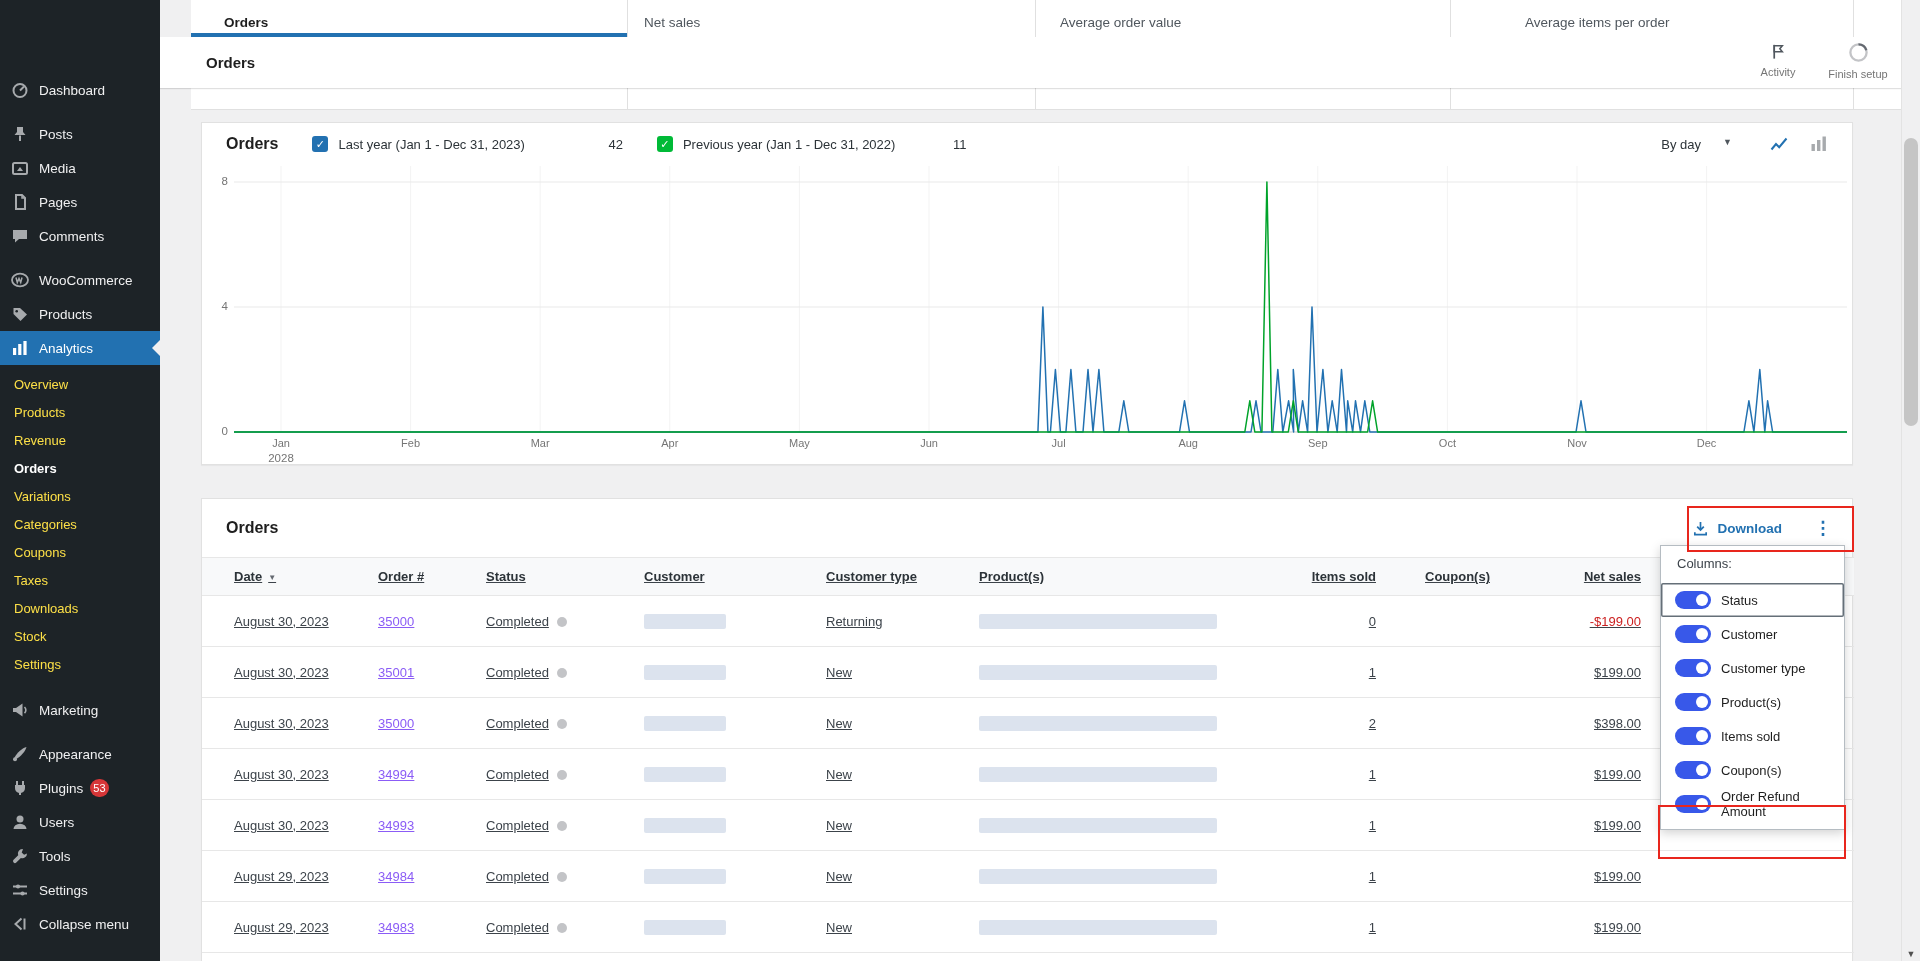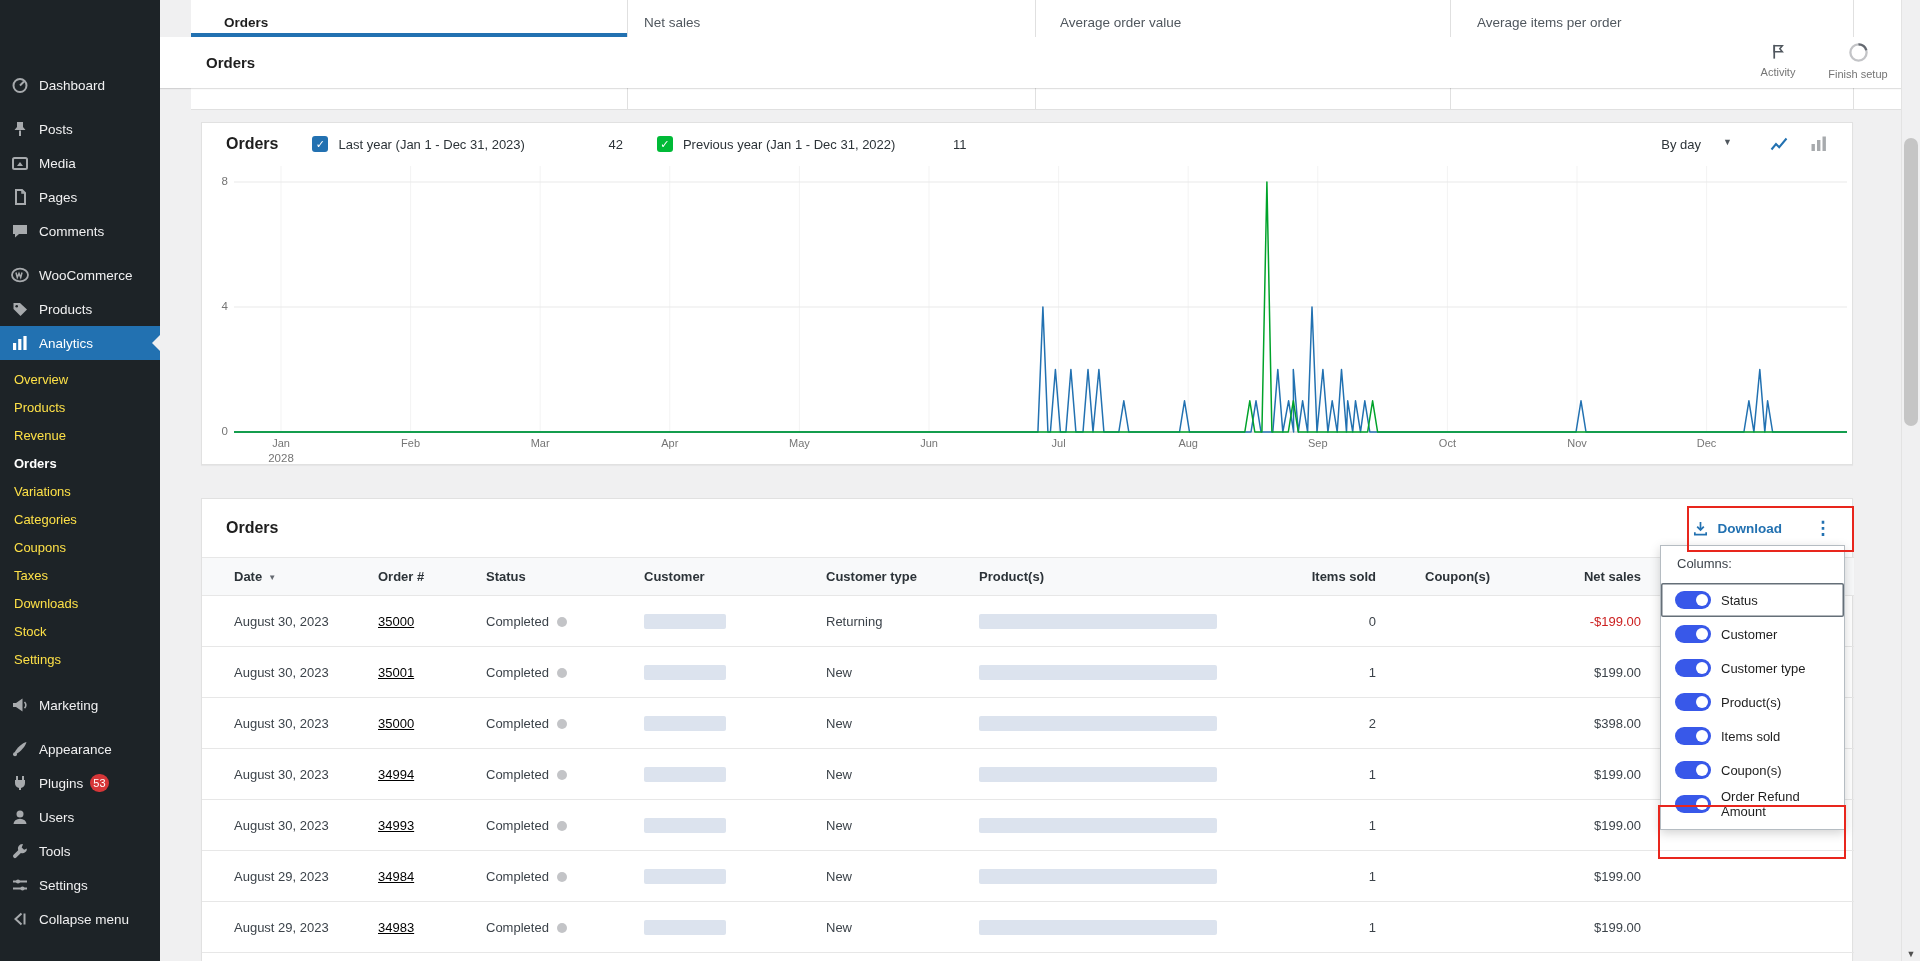--- a/index.html
+++ b/index.html
@@ -1,21 +1,21 @@
 <!DOCTYPE html>
 <html><head>
 <meta charset="utf-8">
 <style>
   * { margin:0; padding:0; box-sizing:border-box; }
   html,body { width:1920px; height:961px; overflow:hidden; }
   body { font-family:"Liberation Sans", sans-serif; background:#f0f0f1; position:relative; font-size:13px; color:#3c434a; }
 
   
   .sidebar { position:absolute; left:0; top:0; width:160px; height:100%; background:#1d2327; z-index:50; }
-  #sidebar-menu { padding-top:68px; }
+  #sidebar-menu { padding-top:52px;margin-top:21px; }
   .menu-item { display:flex; align-items:center; height:34px; padding:0 8px 0 10px; color:#f0f0f1; font-size:13.5px; cursor:pointer; position:relative; }
   .menu-item .mi-icon { width:20px; height:20px; margin-right:9px; color:#a7aaad; display:flex; align-items:center; justify-content:center; flex-shrink:0; }
   .menu-item.active { background:#2271b1; color:#fff; }
   .menu-item.active .mi-icon { color:#fff; }
   .menu-item.active::after { content:""; position:absolute; right:0; top:50%; margin-top:-8px; border:8px solid transparent; border-right-color:#f0f0f1; }
   .menu-sep { height:10px; }
   .menu-sep.small { height:6px; }
   .submenu { padding:6px 0 8px; }
   .submenu-item { display:block; padding:6px 8px 6px 14px; font-size:13px; color:#fde047; cursor:pointer; line-height:16px; }
   .submenu-item.active { color:#fff; font-weight:700; }
@@ -56,26 +56,26 @@
   #chart-svg { position:absolute; left:32px; top:43px; }
   .y-label { position:absolute; left:0; width:26px; text-align:right; font-size:11.5px; color:#757575; }
   .x-label { position:absolute; transform:translateX(-50%); font-size:11px; color:#757575; top:314px; }
   .x-year { position:absolute; transform:translateX(-50%); font-size:11.5px; color:#757575; top:329px; }
 
   
   .table-card { position:absolute; left:41px; top:498px; width:1652px; height:463px; background:#fff; border:1px solid #e1e1e1; border-bottom:none; box-shadow:0 1px 1px rgba(0,0,0,.04); }
   .table-head { display:flex; align-items:center; height:58px; padding:0 18px 0 24px; }
   .download-btn { margin-left:auto; display:flex; align-items:center; gap:9px; color:#2271b1; font-size:13.5px; font-weight:600; cursor:pointer; }
   .ellipsis-btn { margin-left:30px; width:22px; text-align:center; color:#2271b1; font-size:18px; font-weight:700; cursor:pointer; line-height:22px; }
-  table { width:100%; border-collapse:collapse; table-layout:fixed; }
+  table { width:100%; border-collapse:collapse; table-layout:fixed;text-decoration:underline; }
   thead th { height:38px; background:#f8f9fa; border-top:1px solid #e7e7e7; border-bottom:1px solid #e7e7e7; font-size:13px; font-weight:700; color:#2c3338; text-align:left; padding:0; }
   tbody td { height:51px; border-bottom:1px solid #e7e7e7; font-size:13px; color:#3c434a; padding:0; }
   th.num, td.num { text-align:right; }
   th:first-child, td:first-child { padding-left:32px; }
-  .order-link { color:#000000; text-decoration:underline; cursor:pointer; }
+  .order-link { color:#8b5cf6; text-decoration:underline; cursor:pointer; }
   .status-dot { display:inline-block; width:10px; height:10px; border-radius:50%; background:#c3c4c7; margin-left:8px; vertical-align:middle; }
   .redact { display:inline-block; height:15px; border-radius:2px; background:#dce3ee; vertical-align:middle; }
   .redact.customer { width:82px; }
   .redact.product { width:238px; }
   .sort-caret { font-size:8px; color:#646970; margin-left:6px; vertical-align:middle; }
 
   
   .columns-menu { position:absolute; left:1500px; top:545px; width:185px; background:#fff; border:1px solid #b5bcc2; box-shadow:0 3px 10px rgba(0,0,0,.18); z-index:30; padding:10px 0 8px; }
   .cm-title { font-size:13px; color:#3c434a; padding:0 0 12px 16px; }
   .cm-item { display:flex; align-items:center; min-height:34px; padding:2px 10px 2px 14px; gap:10px; cursor:pointer; }
@@ -269,21 +269,21 @@
     </nav>
 </div>
 
 <div class="content">
 
   <div class="strip-top" id="strip-top">
     <div class="tab-underline" id="tab-underline" style="background: rgb(34, 113, 177);"></div>
   <span class="tab-label first" style="left:33px">Orders</span>
       <span class="tab-label" style="left:453px">Net sales</span>
       <span class="tab-label" style="left:869px">Average order value</span>
-      <span class="tab-label" style="left:1286px">Average items per order</span>
+      <span class="tab-label" style="left:1334px">Average items per order</span>
       <span class="tile-sep" style="left:436px"></span>
       <span class="tile-sep" style="left:844px"></span>
       <span class="tile-sep" style="left:1259px"></span>
       <span class="tile-sep" style="left:1662px"></span>
     </div>
 
   <header class="topbar">
     <div class="topbar-title">Orders</div>
     <div class="topbar-action" id="activity-action">
       <span>

